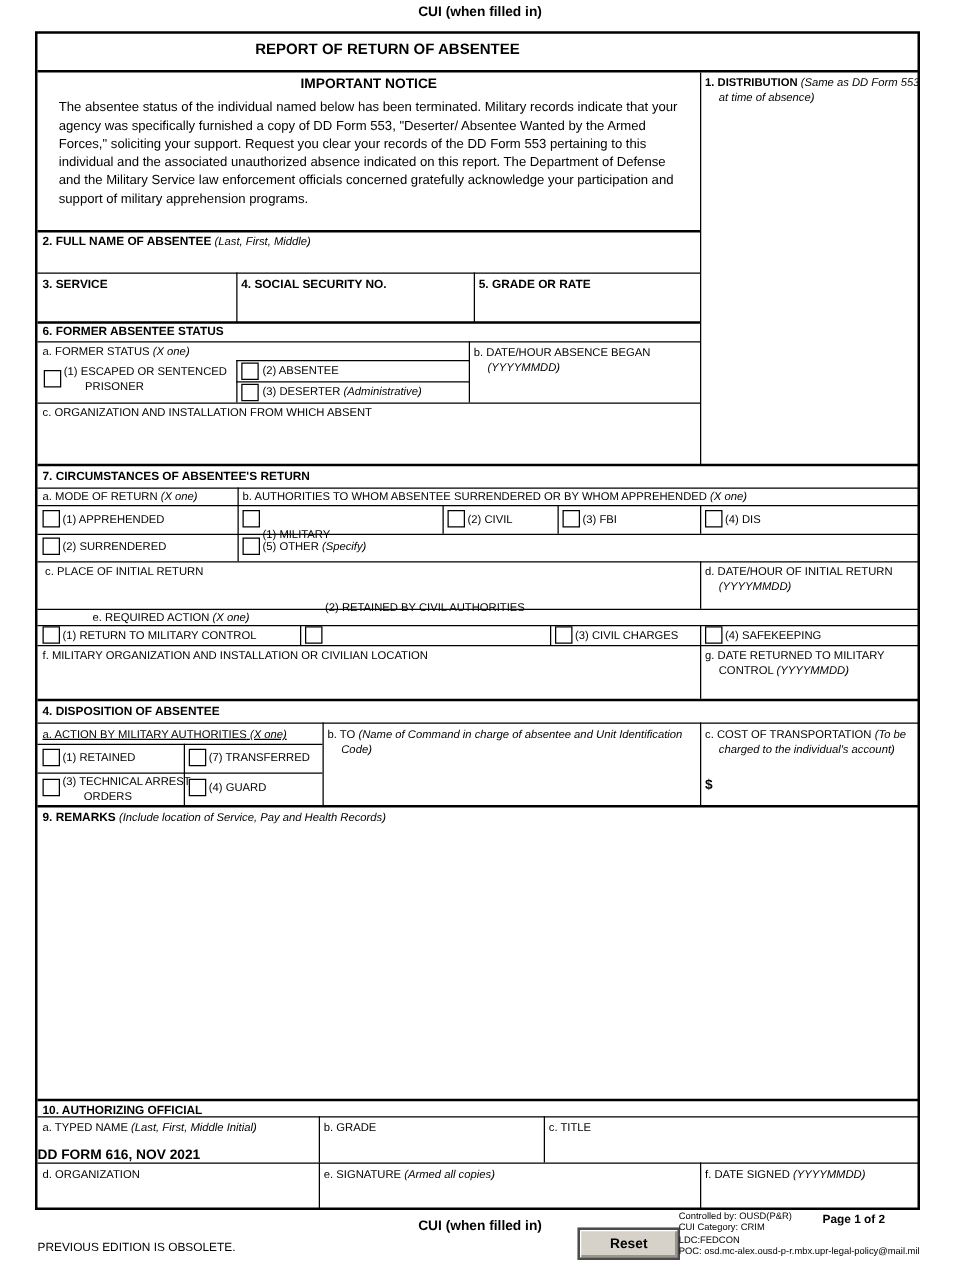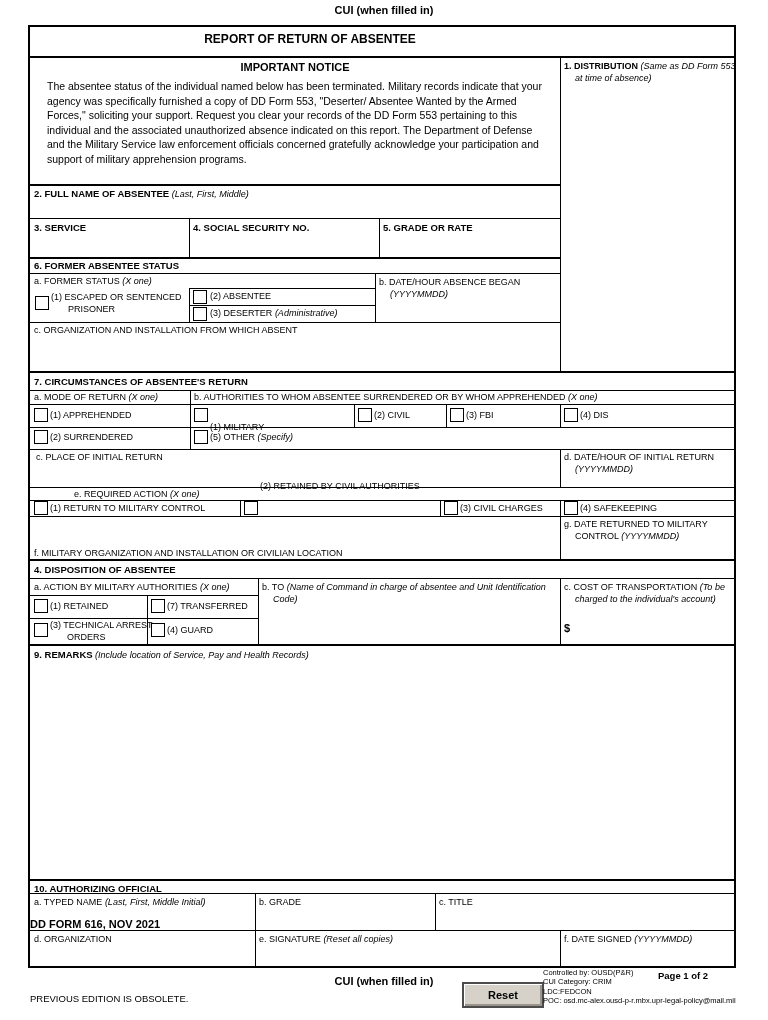--- a/index.html
+++ b/index.html
@@ -161,30 +161,30 @@
   <span class="it">(X one)</span>
 </div>
 <span class="cb" style="left:34px;top:501px;"></span>
 <div class="lbl nw" style="left:50px;top:503px;">(1) RETURN TO MILITARY CONTROL</div>
 <span class="cb" style="left:244px;top:501px;"></span>
 <div class="lbl nw" style="left:260px;top:481px;">(2) RETAINED BY CIVIL AUTHORITIES</div>
 <span class="cb" style="left:444px;top:501px;"></span>
 <div class="lbl nw" style="left:460px;top:503px;">(3) CIVIL CHARGES</div>
 <span class="cb" style="left:564px;top:501px;"></span>
 <div class="lbl nw" style="left:580px;top:503px;">(4) SAFEKEEPING</div>
-<div class="lbl" style="left:34px;top:548px;">f. MILITARY ORGANIZATION AND INSTALLATION OR CIVILIAN LOCATION</div>
+<div class="lbl" style="left:34px;top:519px;">f. MILITARY ORGANIZATION AND INSTALLATION OR CIVILIAN LOCATION</div>
 <div class="inp" style="left:32px;top:532px;width:526px;height:26px;"></div>
 <div class="lbl hang" style="left:564px;top:519px;width:162px;">
   <span>g. DATE RETURNED TO MILITARY CONTROL</span>
   <span class="it">(YYYYMMDD)</span>
 </div>
 <div class="inp" style="left:562px;top:545px;width:174px;height:13px;"></div>
 
 <div class="lbl sec" style="left:34px;top:564px;">4. DISPOSITION OF ABSENTEE</div>
-<div class="lbl nw" style="left:34px;top:582px;">
+<div class="lbl nw" style="left:34px;top:582px;text-decoration:underline;">
   <span>a. ACTION BY MILITARY AUTHORITIES</span>
   <span class="it">(X one)</span>
 </div>
 <span class="cb" style="left:34px;top:599px;"></span>
 <div class="lbl nw" style="left:50px;top:601px;">(1) RETAINED</div>
 <span class="cb" style="left:151px;top:599px;"></span>
 <div class="lbl nw" style="left:167px;top:601px;">(7) TRANSFERRED</div>
 <span class="cb" style="left:34px;top:623px;"></span>
 <div class="lbl hang16" style="left:50px;top:620px;width:97px;">(3) TECHNICAL ARREST ORDERS</div>
 <span class="cb" style="left:151px;top:623px;"></span>
@@ -214,21 +214,21 @@
 </div>
 <div class="inp" style="left:32px;top:910px;width:221px;height:18px;"></div>
 <div class="lbl nw" style="left:259px;top:897px;">b. GRADE</div>
 <div class="inp" style="left:257px;top:910px;width:176px;height:18px;"></div>
 <div class="lbl nw" style="left:439px;top:897px;">c. TITLE</div>
 <div class="inp" style="left:437px;top:910px;width:297px;height:18px;"></div>
 <div class="lbl nw" style="left:34px;top:934px;">d. ORGANIZATION</div>
 <div class="inp" style="left:32px;top:947px;width:221px;height:19px;"></div>
 <div class="lbl nw" style="left:259px;top:934px;">
   <span>e. SIGNATURE</span>
-  <span class="it">(Reset all copies)</span>
+  <span class="it">(Armed all copies)</span>
 </div>
 <div class="inp" style="left:257px;top:947px;width:301px;height:19px;"></div>
 <div class="lbl nw" style="left:564px;top:934px;">
   <span>f. DATE SIGNED</span>
   <span class="it">(YYYYMMDD)</span>
 </div>
 <div class="inp" style="left:562px;top:947px;width:174px;height:19px;"></div>
 
 <div class="lbl nw" style="left:30px;top:919px;font-weight:bold;font-size:11px;">DD FORM 616, NOV 2021</div>
 <div class="lbl nw" style="left:30px;top:993px;font-size:9.5px;">PREVIOUS EDITION IS OBSOLETE.</div>

